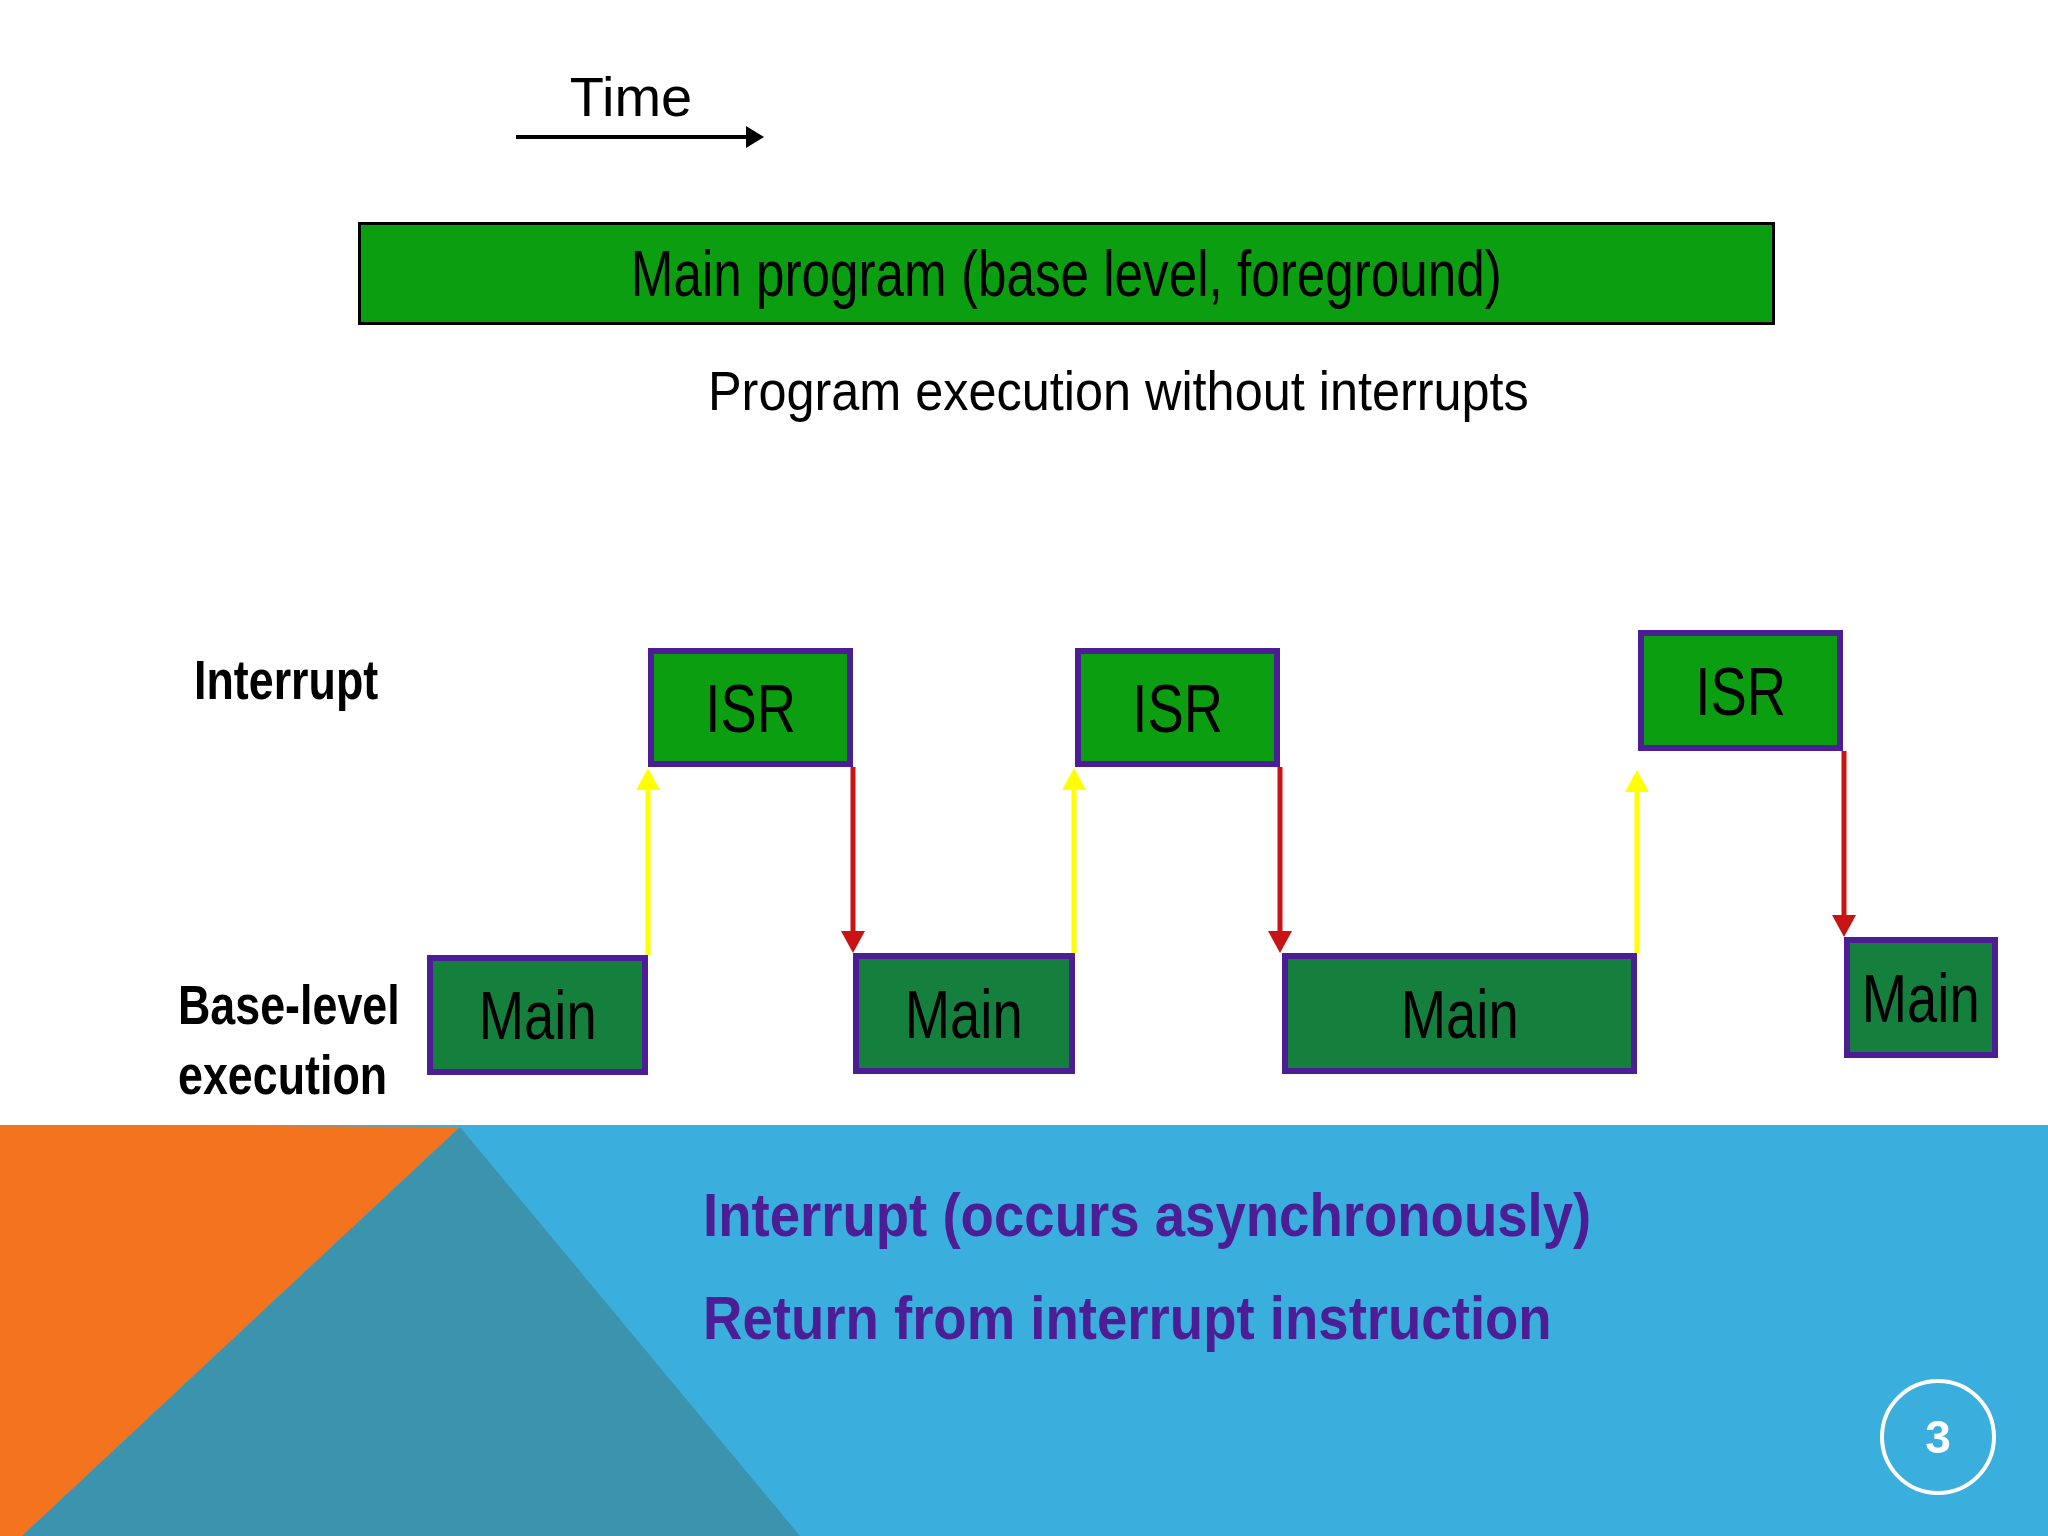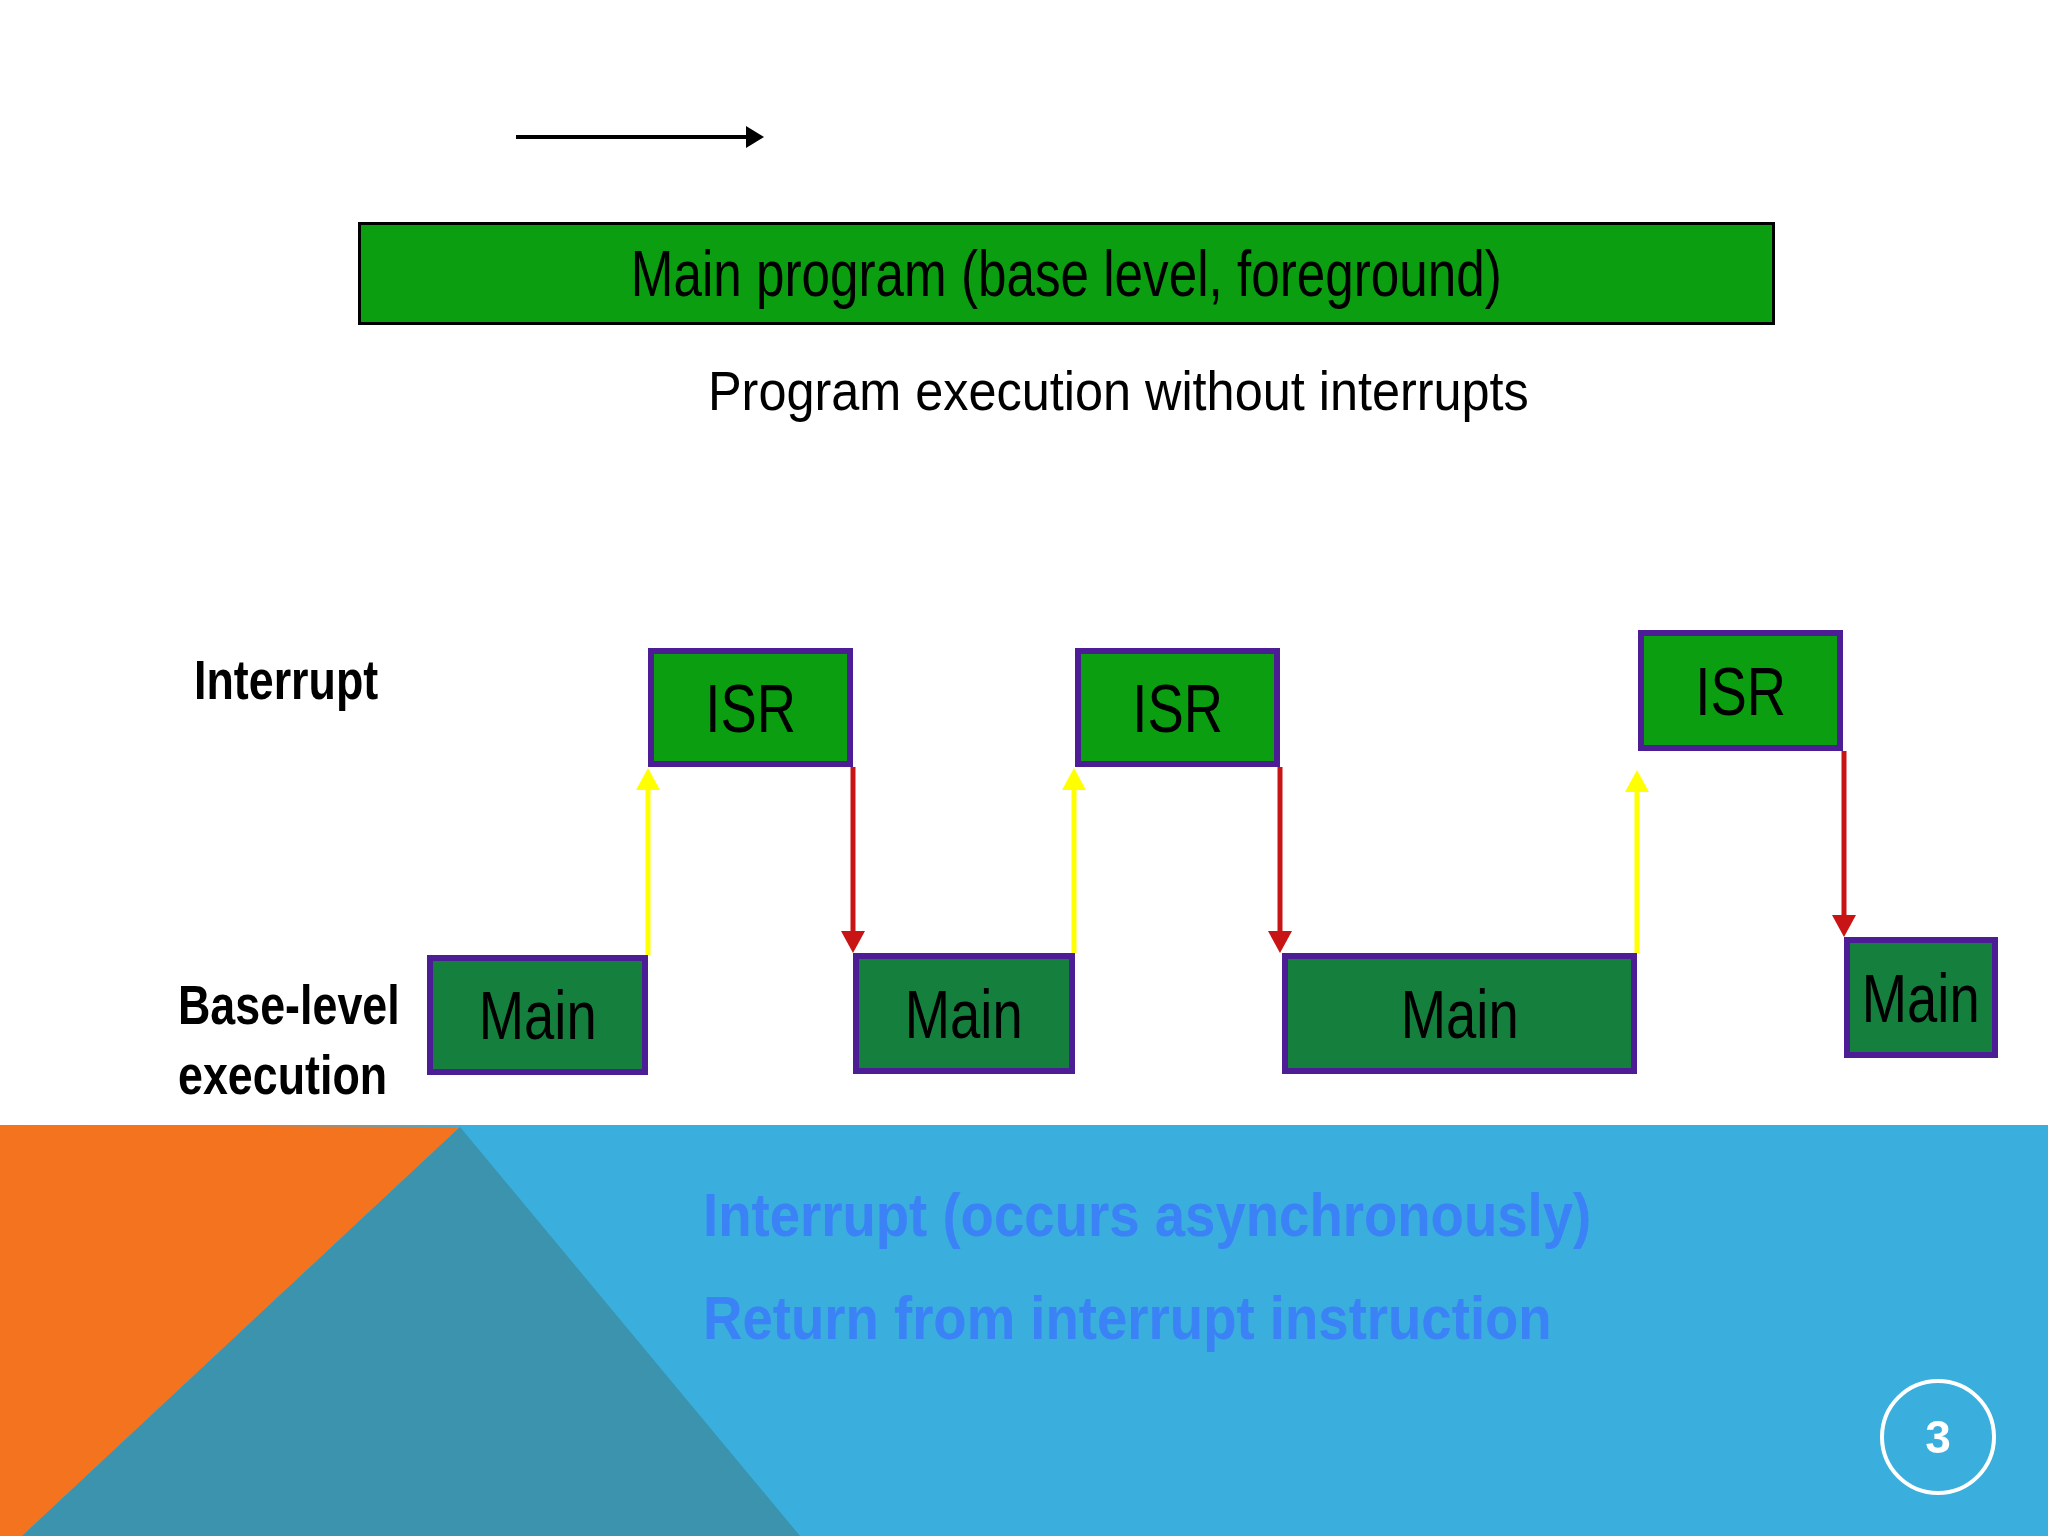--- a/index.html
+++ b/index.html
@@ -40,33 +40,34 @@
   .arr.up .shaft{top:16px;bottom:0;}
   .arr.up .head{top:0;}
   .arr.down .shaft{top:0;bottom:16px;}
   .arr.down .head{bottom:0;}
   .arr.yellow .shaft{background:#ffff00;}
   .arr.yellow.up .head{border-bottom:22px solid #ffff00;}
   .arr.red .shaft{background:#c81414;}
   .arr.red.down .head{border-top:22px solid #c81414;}
 
   .band{left:0;top:1125px;width:2048px;height:411px;background:#3aaedd;}
-  .legend-line{font-weight:bold;font-size:62px;color:#3b82f6;white-space:nowrap;}
+  .legend-line{font-weight:bold;font-size:62px;color:#4c1d95;white-space:nowrap;}
   .legend-1{left:703px;top:1179px;}
   .legend-2{left:703px;top:1282px;}
 
   .page-circle{left:1880px;top:1379px;width:116px;height:116px;border:4px solid #fff;
     border-radius:50%;box-sizing:border-box;display:flex;align-items:center;justify-content:center;
     color:#fff;font-size:46px;font-weight:bold;}
 </style>
 </head>
 <body>
 
 <div class="slide">
 
+  <div class="abs time-label">Time</div>
   <div class="abs time-shaft"></div>
   <div class="abs time-head"></div>
 
   <div class="abs main-bar">
     <span class="sq80">Main program (base level, foreground)</span>
   </div>
   <div class="abs caption">
     <span class="sq90 ol">Program execution without interrupts</span>
   </div>
 

